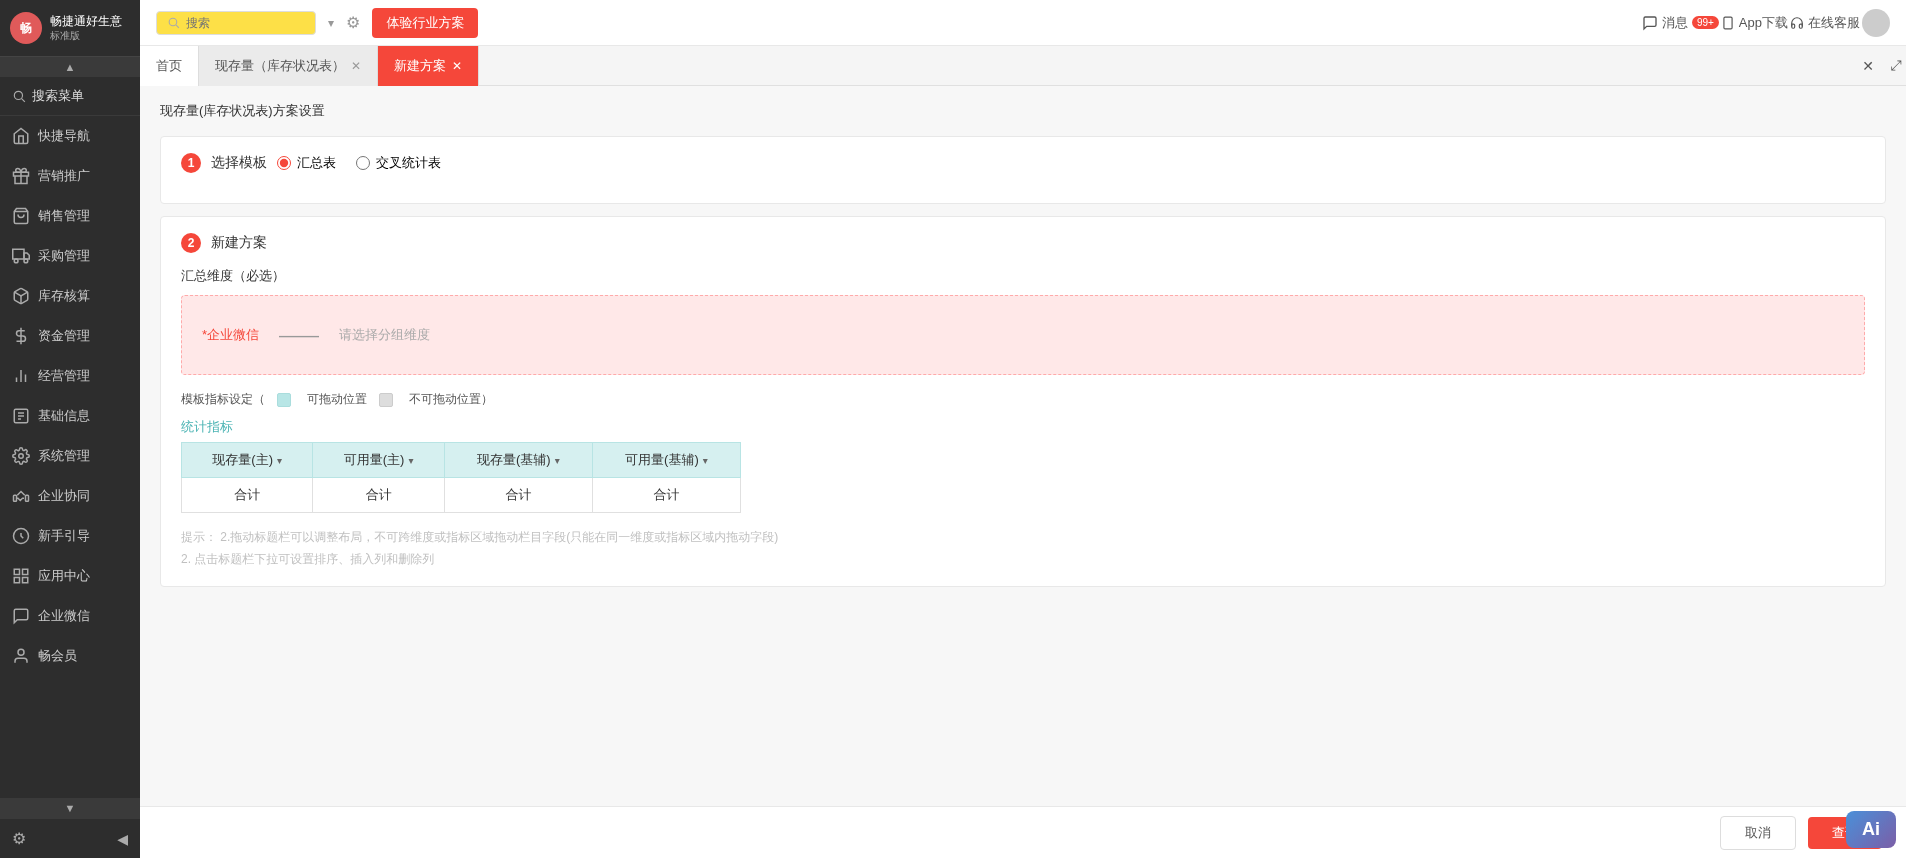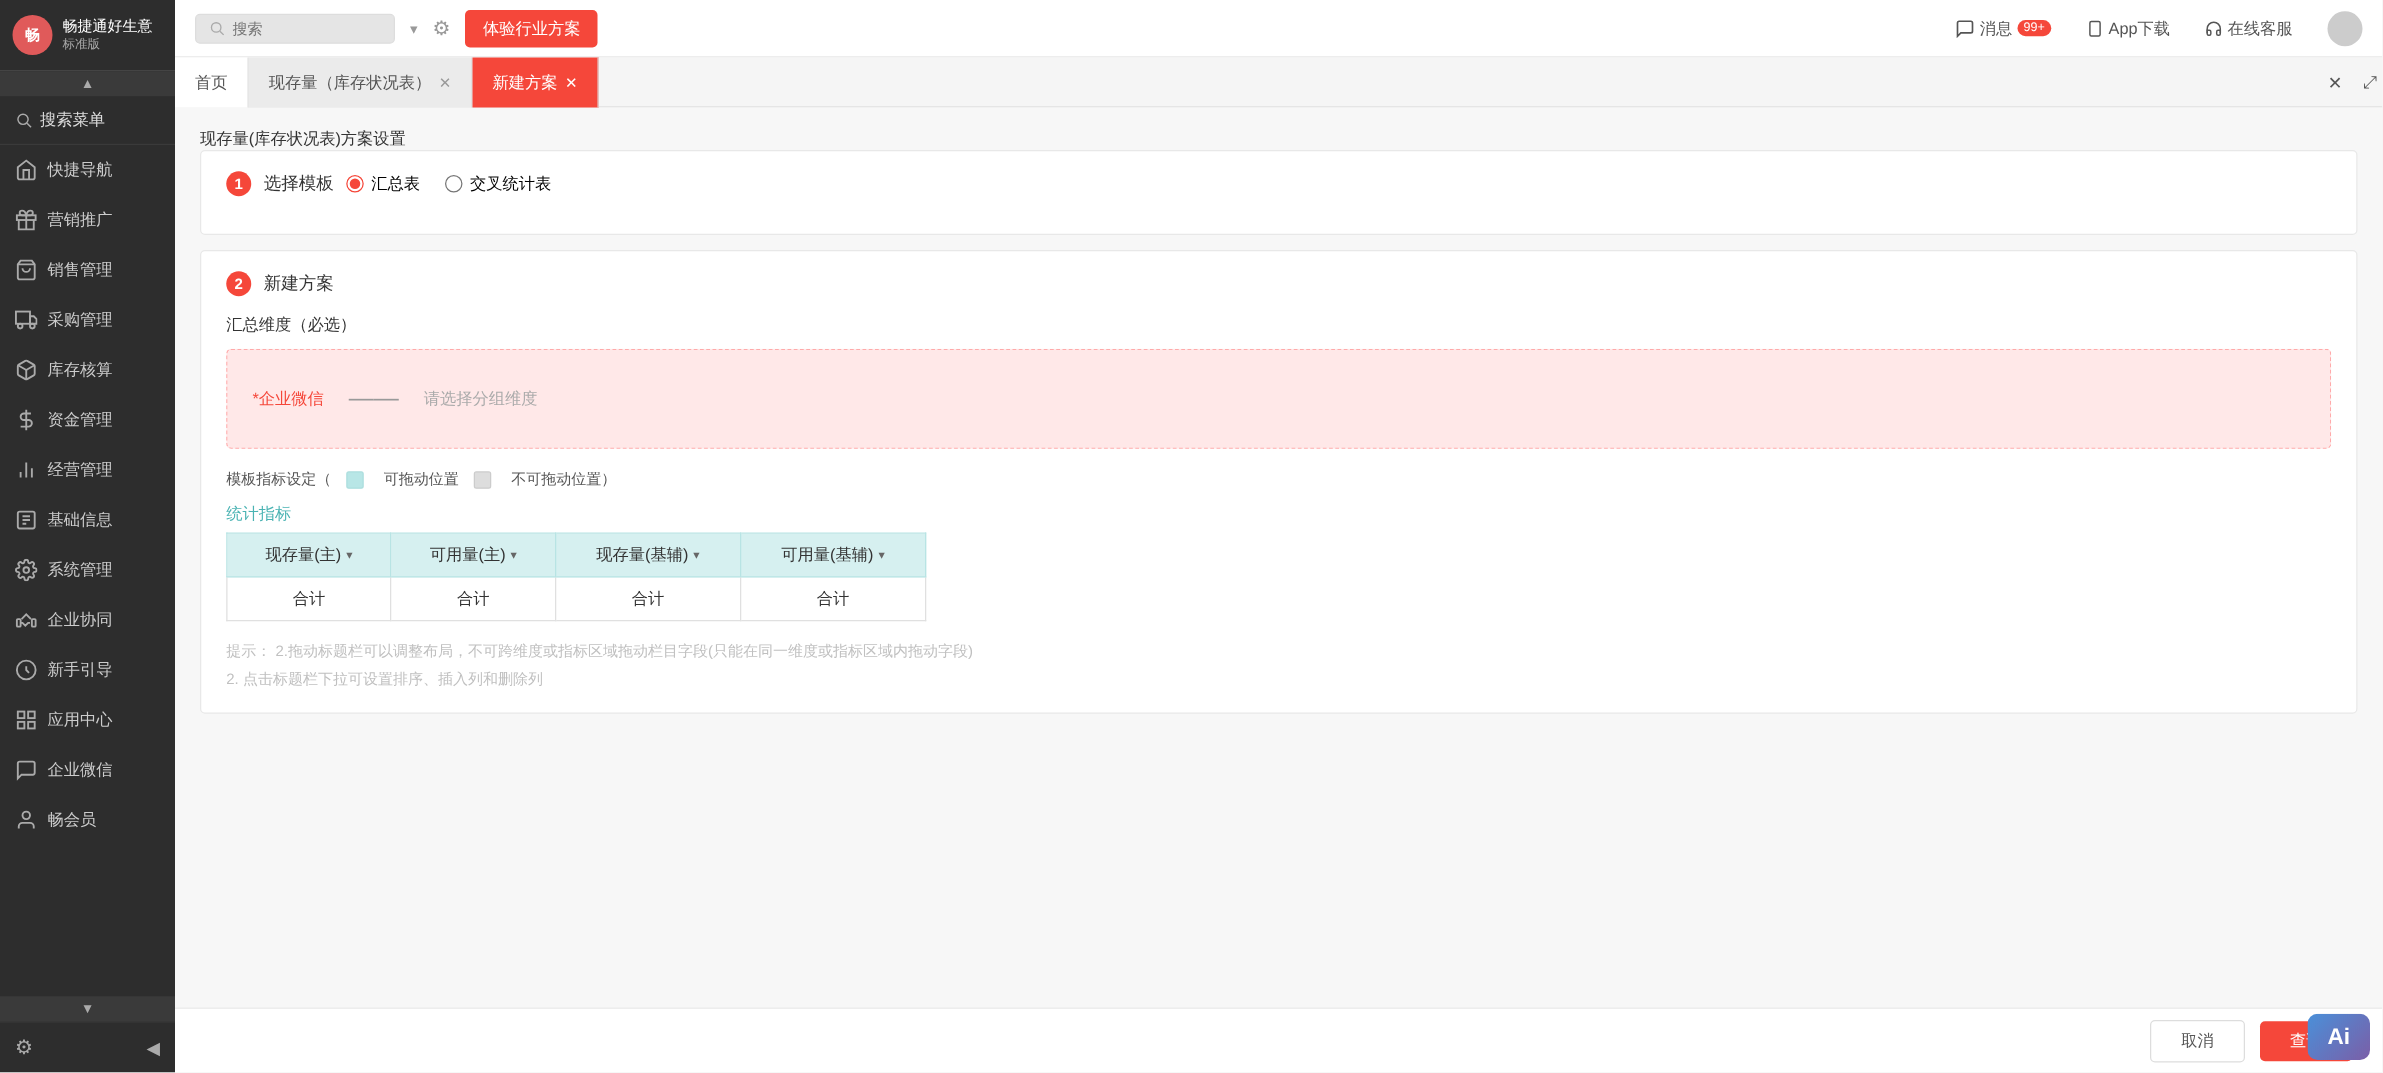--- a/index.html
+++ b/index.html
@@ -63,31 +63,31 @@
     .main { flex: 1; display: flex; flex-direction: column; height: 100%; overflow: hidden; }
 
     
     .topbar {
       height: 46px; background: #fff; border-bottom: 1px solid #e8e8e8;
       display: flex; align-items: center; padding: 0 16px; gap: 12px;
       flex-shrink: 0;
     }
     .topbar-search {
       display: flex; align-items: center; gap: 6px;
-      background: #e5e5e5; border: 1px solid #ddd; border-radius: 4px;
+      background: #fde047; border: 1px solid #ddd; border-radius: 4px;
       padding: 4px 10px; min-width: 160px;
     }
     .topbar-search input { border: none; background: transparent; outline: none; font-size: 12px; color: #666; width: 100px; }
     .topbar-dropdown-icon { color: #999; font-size: 12px; cursor: pointer; }
     .topbar-settings-icon { color: #999; font-size: 16px; cursor: pointer; }
     .topbar-trial-btn {
       background: #f5473a; color: #fff; border: none; border-radius: 4px;
       padding: 6px 14px; cursor: pointer; font-size: 13px;
     }
-    .topbar-right { margin-left: auto; display: flex; align-items: center; gap: 28px; }
+    .topbar-right { margin-left: auto; display: flex; align-items: center; gap: 2px; }
     .topbar-right-item { display: flex; align-items: center; gap: 4px; color: #555; cursor: pointer; font-size: 13px; }
     .topbar-badge { background: #f5473a; color: #fff; border-radius: 10px; padding: 1px 5px; font-size: 10px; }
     .topbar-avatar { width: 28px; height: 28px; background: #ccc; border-radius: 50%; }
 
     
     .tabbar {
       height: 40px; background: #f5f5f5; border-bottom: 1px solid #e0e0e0;
       display: flex; align-items: center; padding: 0 0; flex-shrink: 0;
     }
     .tab {
@@ -97,21 +97,21 @@
     }
     .tab.active { background: #fff; color: #333; }
     .tab.home { background: #fff; }
     .tab-close { color: #999; font-size: 12px; cursor: pointer; }
     .tab.new-scheme { background: #f5473a; color: #fff; }
     .tab.new-scheme .tab-close { color: #fff; }
 
     
     .content { flex: 1; overflow-y: auto; background: #f7f7f7; padding: 16px 20px; }
 
-    .page-title { font-size: 13px; color: #333; }
+    .page-title { font-size: 13px; color: #333; margin-bottom: 16px; }
 
     .section { background: #fff; border: 1px solid #e8e8e8; border-radius: 4px; margin-bottom: 12px; padding: 16px 20px; }
 
     .section-header {
       display: flex; align-items: center; gap: 10px; margin-bottom: 14px;
     }
     .section-number {
       width: 20px; height: 20px; background: #f5473a; color: #fff;
       border-radius: 50%; display: flex; align-items: center; justify-content: center;
       font-size: 12px; font-weight: bold; flex-shrink: 0;

